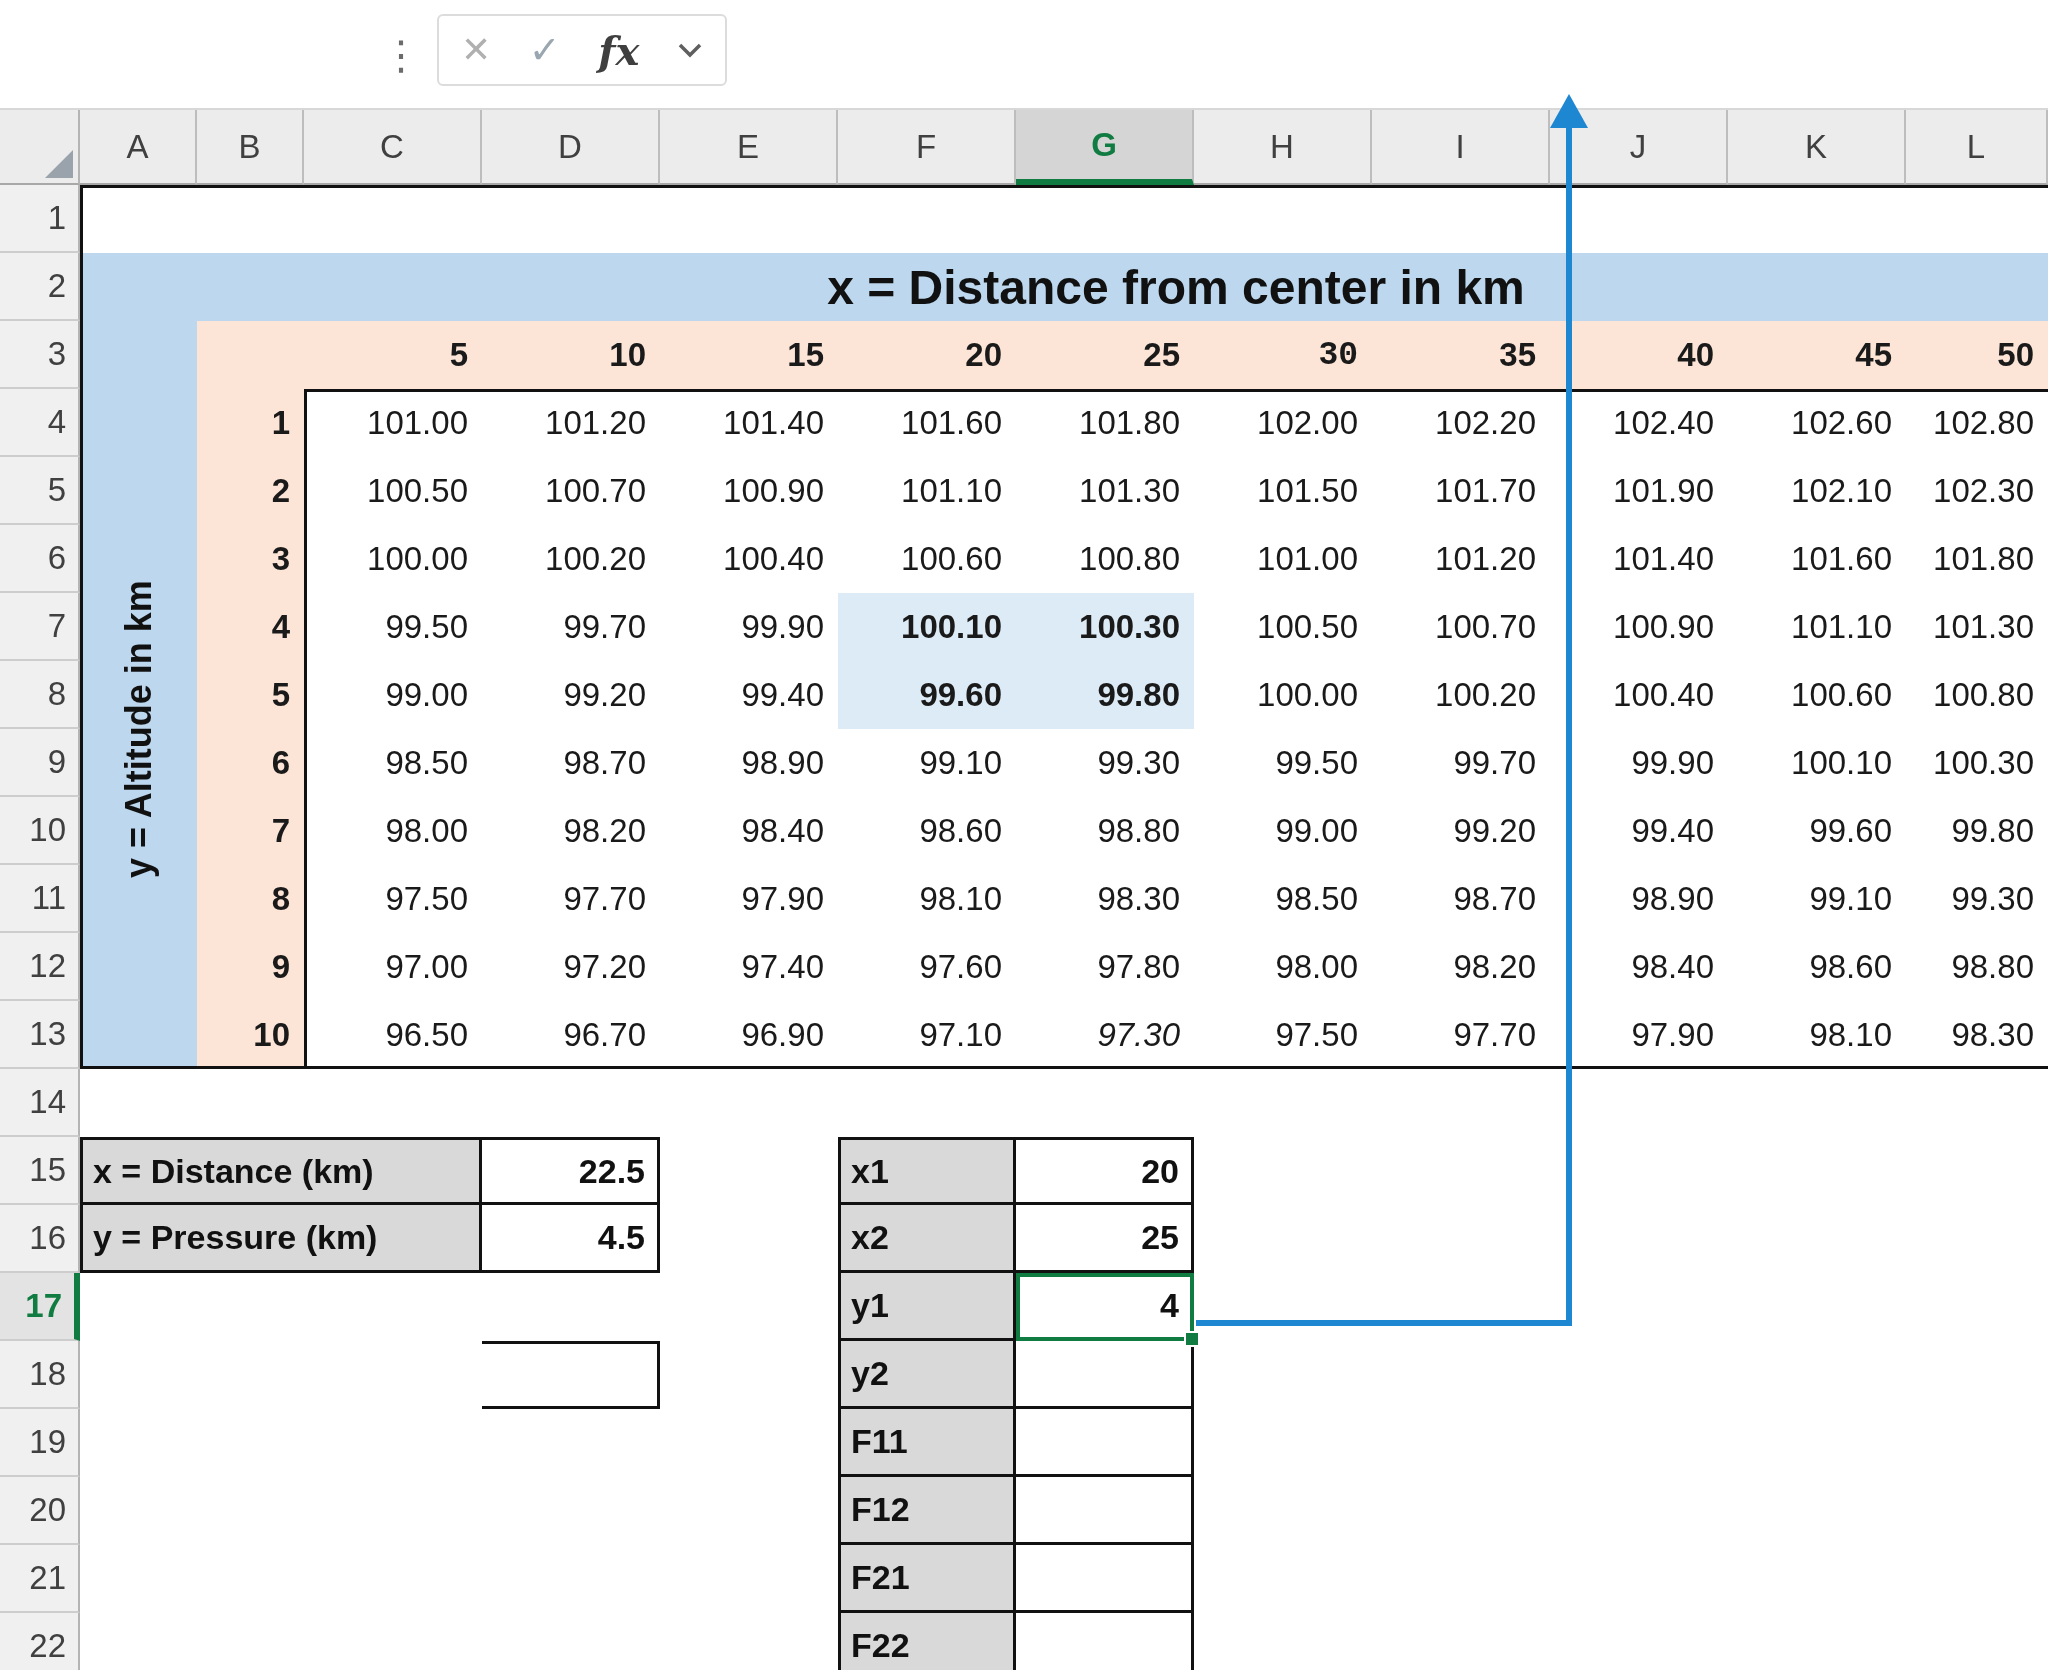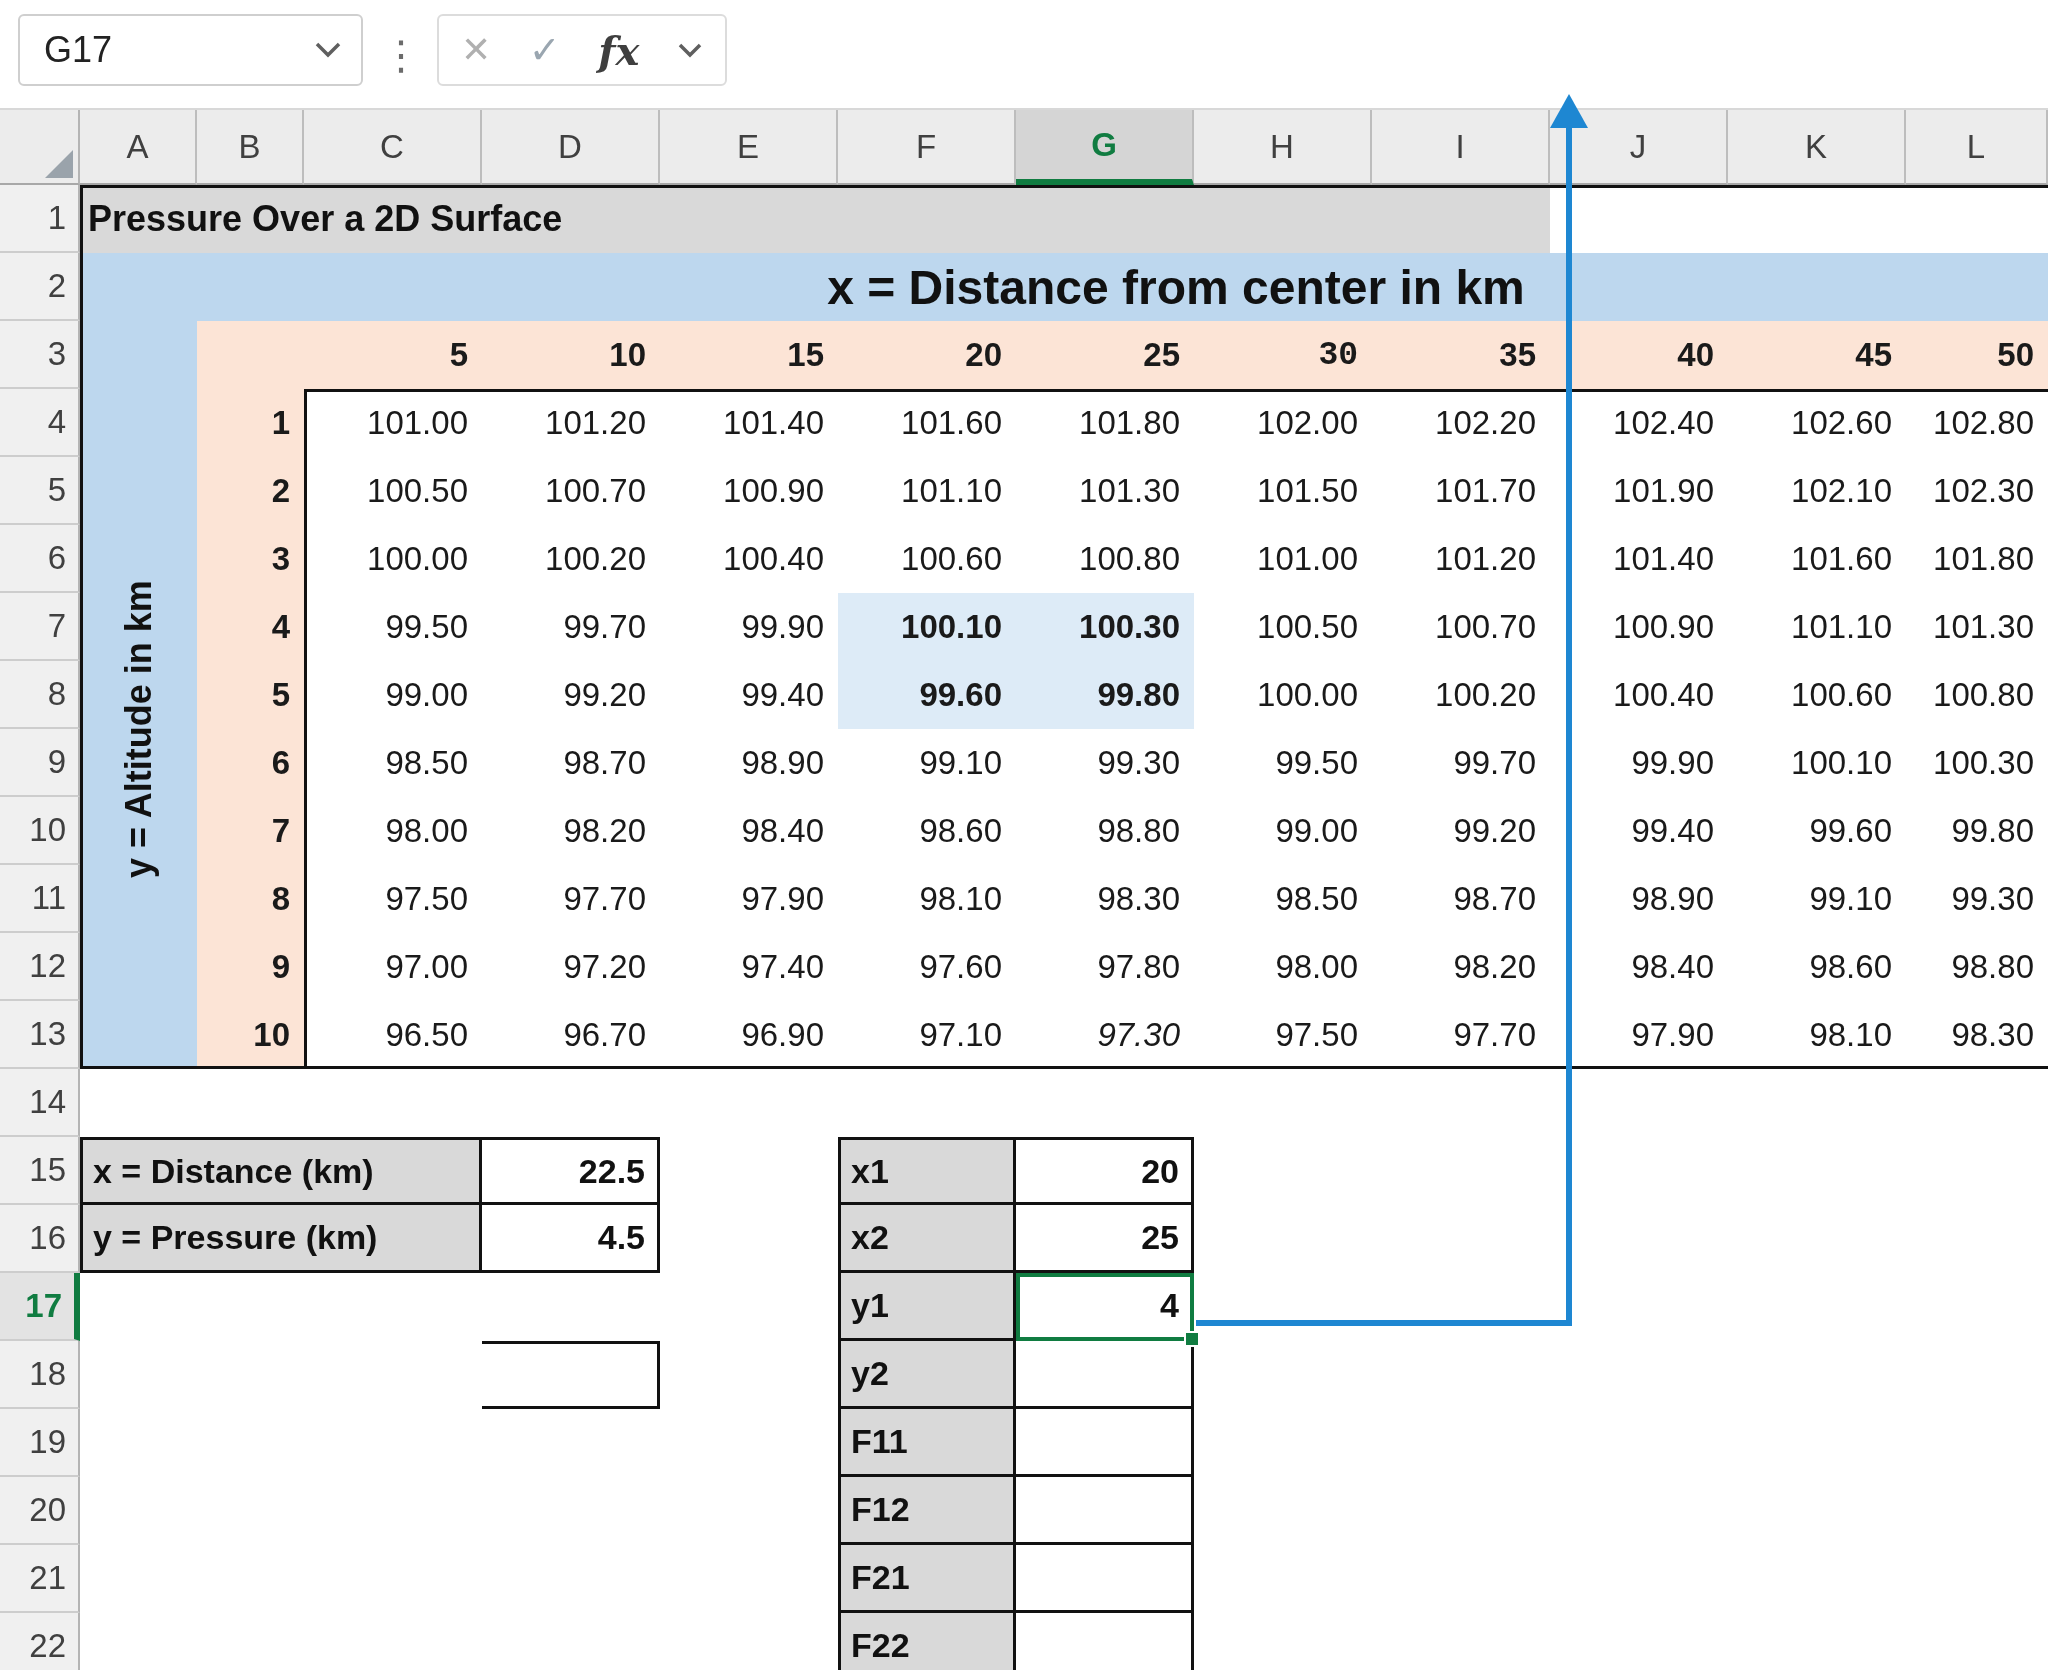--- a/index.html
+++ b/index.html
@@ -88,26 +88,20 @@
 
   .arrow { position: absolute; background: var(--arrow-blue, #1E87D2); z-index: 60; }
   .arrow-head { position: absolute; width: 0; height: 0; z-index: 60;
     border-left: 19px solid transparent; border-right: 19px solid transparent;
     border-bottom: 34px solid var(--arrow-blue, #1E87D2); }
 </style>
 </head>
 <body>
 
 <div class="formula-bar">
-  <div class="name-box">
-    <span class="nb-text">G17</span>
-    <svg class="chev" width="30" height="20" viewBox="0 0 30 20">
-        <polyline points="4,4 15,15 26,4"></polyline>
-      </svg>
-  </div>
   <div class="dots">⋮</div>
   <div class="fx-group">
     <span class="btn-cancel">✕</span>
     <span class="btn-enter">✓</span>
     <span class="btn-fx">fx</span>
     <svg class="chev" width="26" height="18" viewBox="0 0 26 18">
         <polyline points="3,4 13,14 23,4"></polyline>
       </svg>
   </div>
 </div>
@@ -141,21 +135,20 @@
     <div class="row-header" style="grid-area: 14 / 1;">13</div>
     <div class="row-header" style="grid-area: 15 / 1;">14</div>
     <div class="row-header" style="grid-area: 16 / 1;">15</div>
     <div class="row-header" style="grid-area: 17 / 1;">16</div>
     <div class="row-header sel" style="grid-area: 18 / 1;">17</div>
     <div class="row-header" style="grid-area: 19 / 1;">18</div>
     <div class="row-header" style="grid-area: 20 / 1;">19</div>
     <div class="row-header" style="grid-area: 21 / 1;">20</div>
     <div class="row-header" style="grid-area: 22 / 1;">21</div>
     <div class="row-header" style="grid-area: 23 / 1;">22</div>
-    <div class="title-band" style="grid-area: 2 / 2 / auto / 11;">Pressure Over a 2D Surface</div>
     <div class="blue" style="grid-area: 3 / 2 / auto / 14;"></div>
     <div class="blue" style="grid-area: 3 / 2 / 15 / 3;"></div>
     <div class="orange" style="grid-area: 4 / 3 / auto / 14;"></div>
     <div class="orange" style="grid-area: 4 / 3 / 15 / 4;"></div>
     <div class="center-label" style="grid-area: 3 / 4 / auto / 14;">x = Distance from center in km</div>
     <div class="rot" style="grid-area: 5 / 2 / 15 / 3;">y = Altitude in km</div>
     <div class="cell num bold" style="grid-area: 4 / 4;">5</div>
     <div class="cell num bold" style="grid-area: 4 / 5;">10</div>
     <div class="cell num bold" style="grid-area: 4 / 6;">15</div>
     <div class="cell num bold" style="grid-area: 4 / 7;">20</div>

